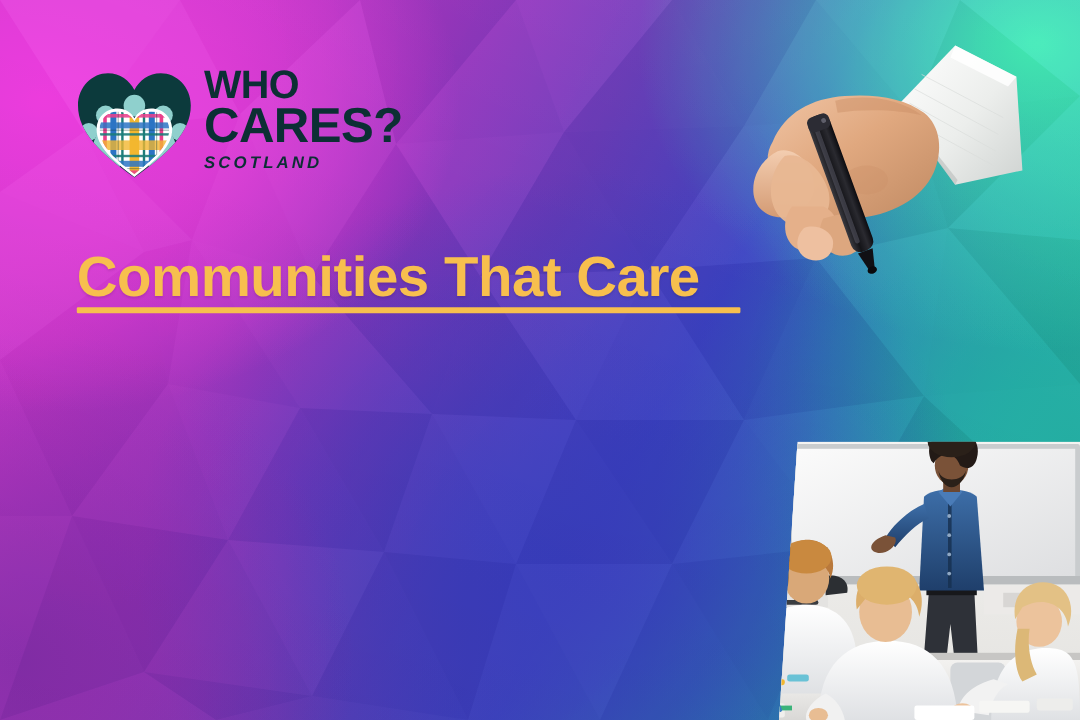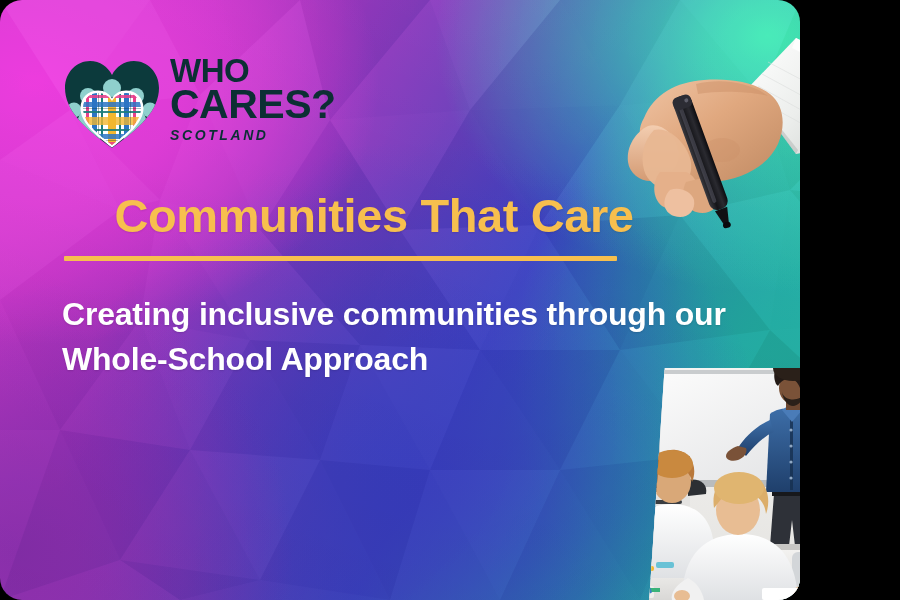--- a/index.html
+++ b/index.html
@@ -1,30 +1,29 @@
 <!DOCTYPE html>
 <html><head>
 <meta charset="utf-8">
 <style>
   * { margin:0; padding:0; box-sizing:border-box; }
   html,body { width:900px; height:600px; overflow:hidden; background:#000; }
   body { font-family:"Liberation Sans", sans-serif; }
 
   #banner {
     position:relative;
-    width:800px; height:600px;
+    width:900px; height:600px;
     overflow:hidden;
     background:
       radial-gradient(ellipse 560px 420px at 4% 14%, #ee3fe0 0%, #e03fd8 26%, rgba(190,58,200,0) 62%),
       radial-gradient(ellipse 420px 420px at 2% 92%, #8b2fb0 0%, rgba(139,47,176,0) 66%),
       radial-gradient(ellipse 520px 480px at 52% 78%, #3a3fc0 0%, rgba(58,63,192,0) 68%),
       radial-gradient(ellipse 520px 400px at 96% 6%, #3ce9b0 0%, rgba(60,233,176,0) 64%),
       radial-gradient(ellipse 420px 520px at 99% 62%, #21a79b 0%, rgba(33,167,155,0) 66%),
       linear-gradient(118deg, #e23ad6 0%, #c238c8 16%, #9a35bd 31%, #6a3cb8 46%, #3f46c2 60%, #2f76b4 72%, #24a6a8 84%, #33dcae 100%);
-    border-radius: 22px;
   }
 
   
   #poly { position:absolute; inset:0; width:900px; height:600px; }
   #poly polygon { mix-blend-mode:overlay; }
 
   
   #sheen {
     position:absolute; inset:0;
     background:linear-gradient(200deg, rgba(255,255,255,0.05) 0%, rgba(255,255,255,0) 38%, rgba(0,0,0,0.06) 100%);
@@ -41,25 +40,24 @@
   }
   #lw-who   { font-size:33px; }
   #lw-cares { font-size:41px; }
   #lw-scot  { font-size:14px; font-weight:700; letter-spacing:2.6px; margin-top:5px;font-style:italic; }
 
   
   #hand-wrap { position:absolute; left:600px; top:22px; width:300px; height:210px; }
 
   
   #headline {
-    position:absolute; left:64px; top:192px; width:620px;
+    position:absolute; left:64px; top:207px; width:620px;
     color:#f7bf4e; font-size:47px; font-weight:800;
     letter-spacing:-0.4px; line-height:1.02;
     text-shadow:0 1px 2px rgba(0,0,0,0.10);
-    text-align:center;
   }
   #headline-rule {
     position:absolute; left:64px; top:256px; width:553px; height:5px;
     background:#f7bf4e; border-radius:1px;
   }
   #subhead {
     position:absolute; left:62px; top:292px; width:770px;
     color:#ffffff; font-size:32px; font-weight:700;
     line-height:1.42; letter-spacing:-0.2px;
     text-shadow:0 1px 2px rgba(0,0,0,0.13);
@@ -297,24 +295,20 @@
       </g>
 
       <path d="M70 168 C 62 176, 62 190, 74 194 C 86 198, 96 190, 94 178
                C 92 170, 80 164, 70 168 Z" fill="#eec0a0"></path>
     </svg>
   </div>
 
   <div id="headline">Communities That Care</div>
   <div id="headline-rule"></div>
 
-  <div id="subhead">
-    <div>Creating inclusive communities through our</div>
-    <div>Whole-School Approach</div>
-  </div>
 
   <div id="photo">
     <svg id="photo-svg" viewBox="0 0 440 248" preserveAspectRatio="none" aria-hidden="true">
       <defs>
         <linearGradient id="wallg" x1="0" y1="0" x2="0" y2="1">
           <stop offset="0%" stop-color="#f6f5f3"></stop>
           <stop offset="100%" stop-color="#e3e2df"></stop>
         </linearGradient>
         <linearGradient id="boardg" x1="0" y1="0" x2="0" y2="1">
           <stop offset="0%" stop-color="#7a7672"></stop>

